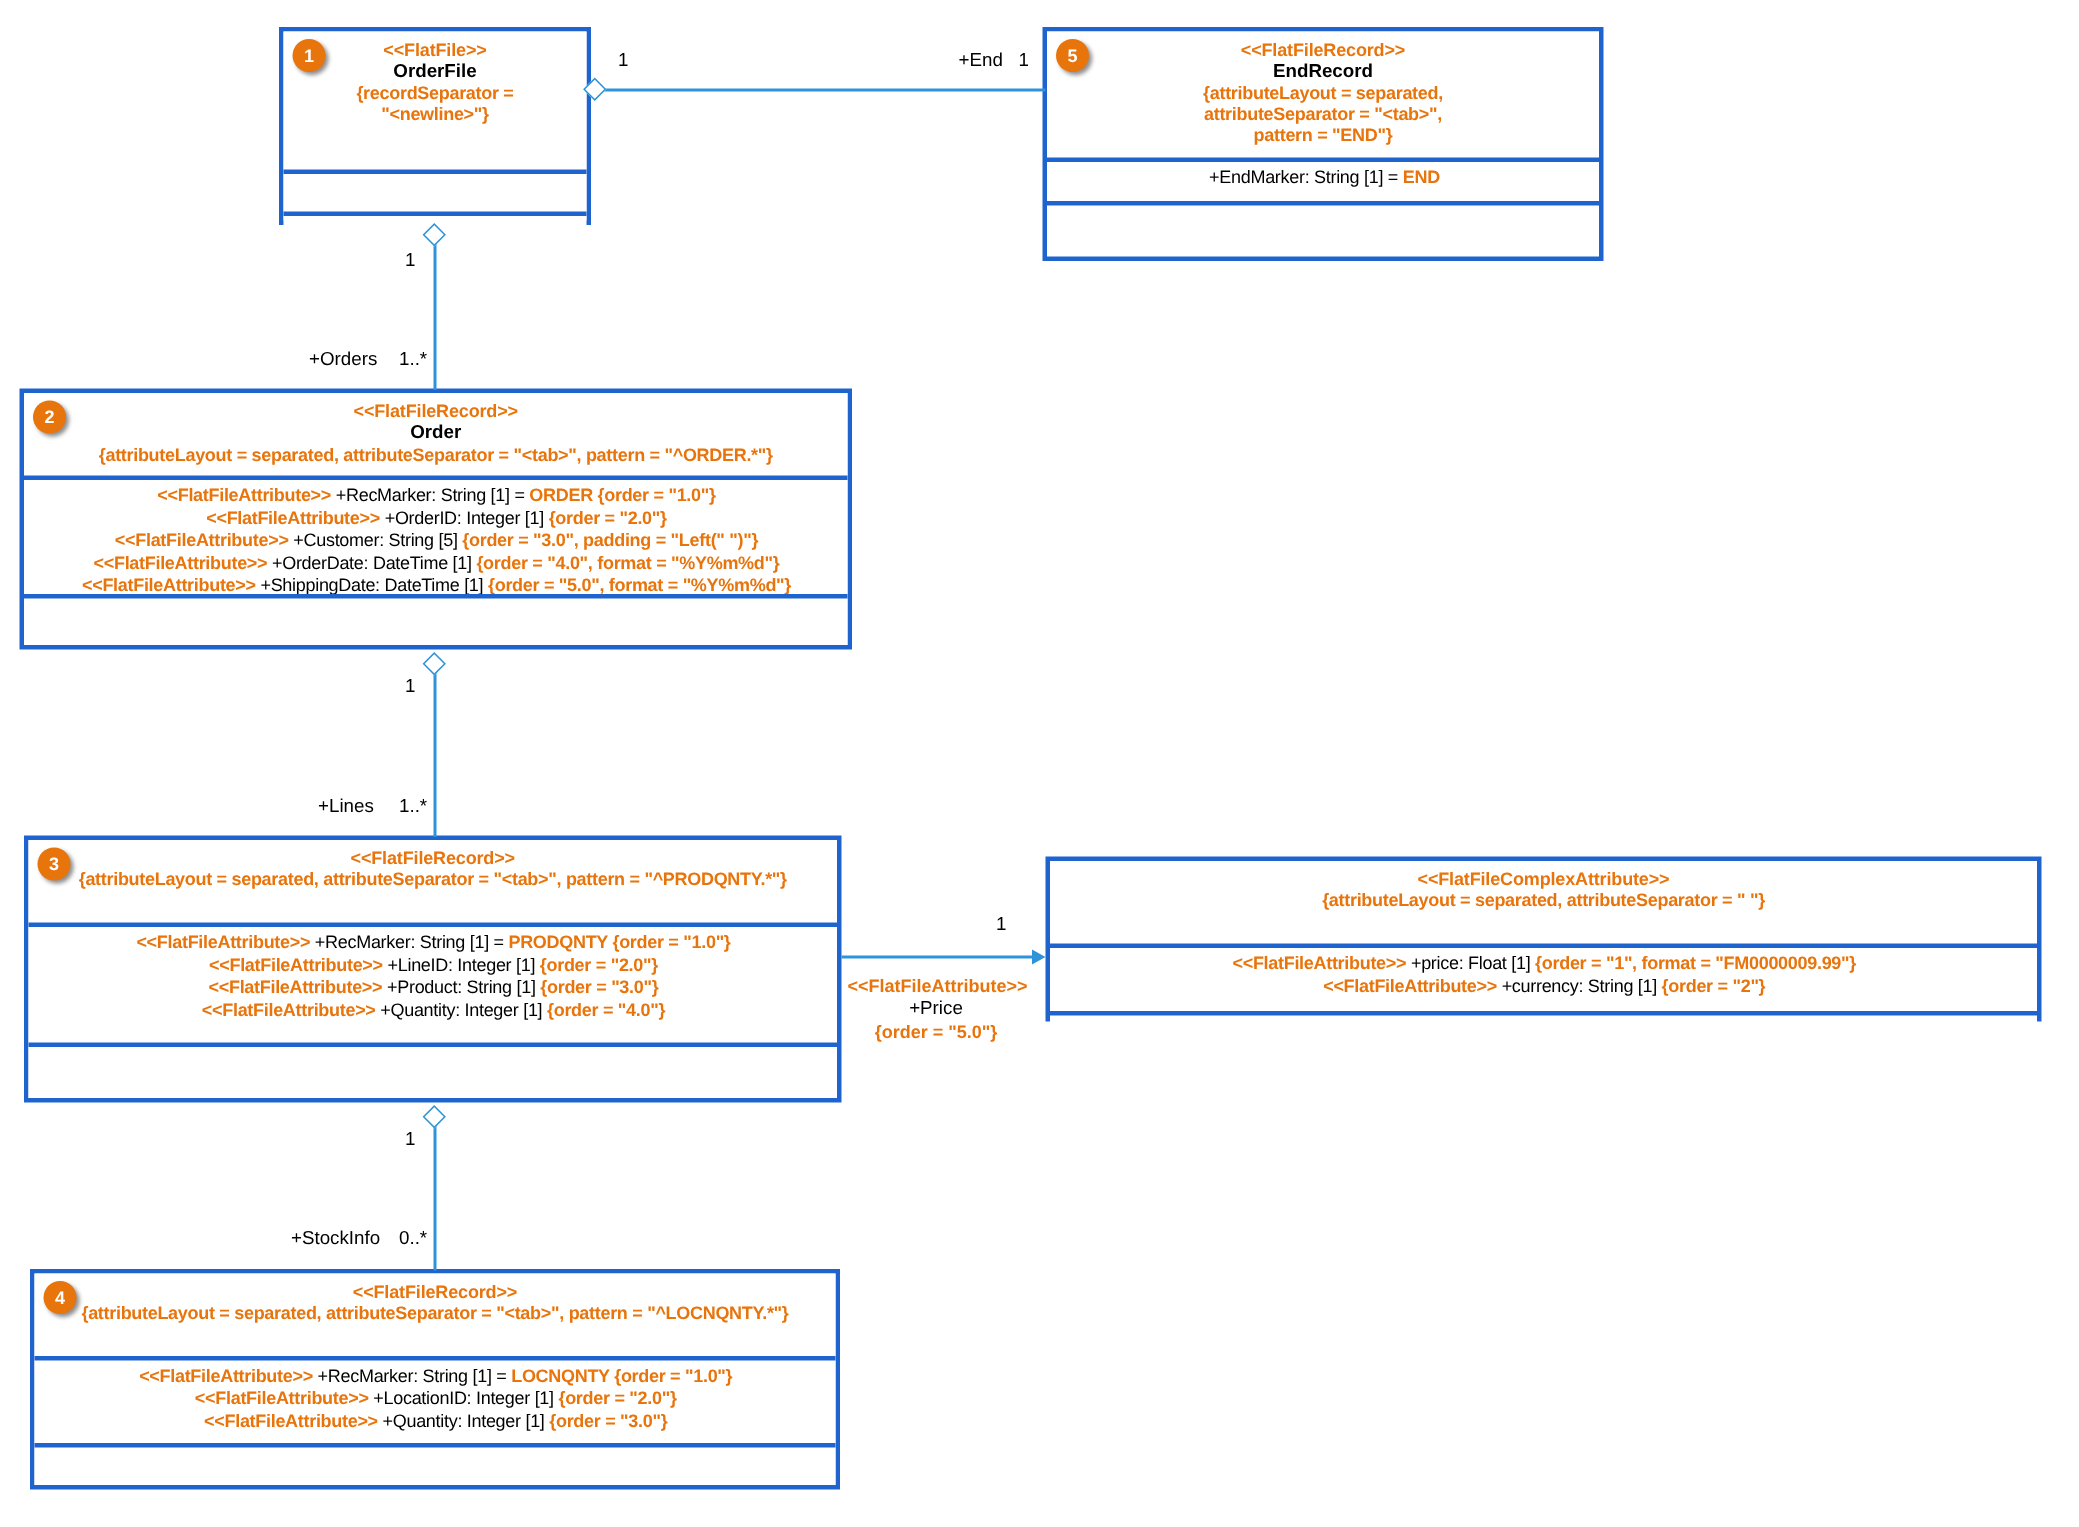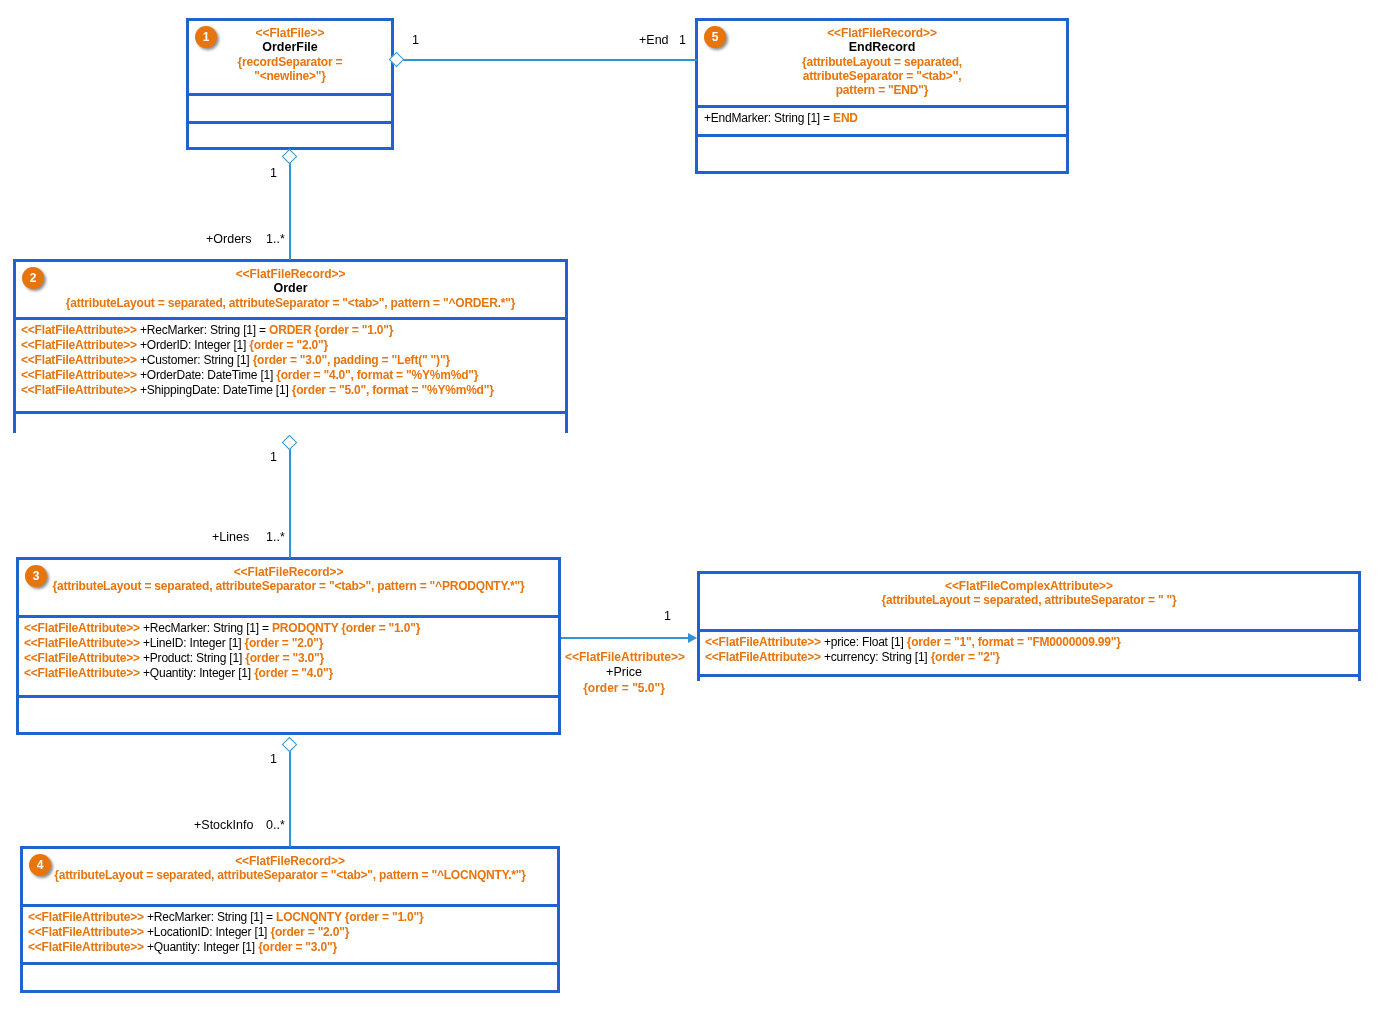--- a/index.html
+++ b/index.html
@@ -24,20 +24,21 @@
   .uml-class {
     position: absolute;
     box-sizing: border-box;
     border: 3px solid #1F64CE;
     background: #ffffff;
   }
   .compartment {
     box-sizing: border-box;
     background: #ffffff;
     position: relative;
+    text-align: center;
   }
   .compartment + .compartment {
     border-top: 3px solid #1F64CE;
   }
   .head {
     text-align: center;
     padding: 5px 6px 6px 6px;
     line-height: 1.18;
   }
   .stereotype {
@@ -149,21 +150,21 @@
   }
   .edge-label .plain { color: #000000; font-size: 12.5px; }
 </style>
 </head>
 <body>
 
 <div id="canvas">
 
   <div class="uml-class" style="left:186px; top:18px; width:208px; height:132px;">
     <div class="badge">1</div>
-    <div class="compartment head" style="height:72px;">
+    <div class="compartment head" style="height:92px;">
       <div class="stereotype">&lt;&lt;FlatFile&gt;&gt;</div>
       <div class="cls-name">OrderFile</div>
       <div class="props">{recordSeparator =</div>
       <div class="props">"&lt;newline&gt;"}</div>
     </div>
     <div class="compartment attrs empty-compartment" style="height:28px;"></div>
     <div class="compartment attrs empty-compartment" style="height:26px;"></div>
   </div>
 
   <div class="uml-class" style="left:695px; top:18px; width:374px; height:156px;">
@@ -183,29 +184,29 @@
     <div class="compartment attrs empty-compartment" style="height:31px;"></div>
   </div>
 
   <div class="uml-class" style="left:13px; top:259px; width:555px; height:174px;">
     <div class="badge">2</div>
     <div class="compartment head" style="height:55px;">
       <div class="stereotype">&lt;&lt;FlatFileRecord&gt;&gt;</div>
       <div class="cls-name">Order</div>
       <div class="props">{attributeLayout = separated, attributeSeparator = "&lt;tab&gt;", pattern = "^ORDER.*"}</div>
     </div>
-    <div class="compartment attrs" style="height:94px; padding-left:5px;">
+    <div class="compartment attrs" style="height:79px; padding-left:5px;">
       <div class="attr-line">
         <span class="st">&lt;&lt;FlatFileAttribute&gt;&gt;</span><span class="nm"> +RecMarker: String [1] = </span><span class="val">ORDER </span><span class="opt">{order = "1.0"}</span>
       </div>
       <div class="attr-line">
         <span class="st">&lt;&lt;FlatFileAttribute&gt;&gt;</span><span class="nm"> +OrderID: Integer [1] </span><span class="opt">{order = "2.0"}</span>
       </div>
       <div class="attr-line">
-        <span class="st">&lt;&lt;FlatFileAttribute&gt;&gt;</span><span class="nm"> +Customer: String [1] </span><span class="opt">{order = "3.0", padding = "Left(" ")"}</span>
+        <span class="st">&lt;&lt;FlatFileAttribute&gt;&gt;</span><span class="nm"> +Customer: String [5] </span><span class="opt">{order = "3.0", padding = "Left(" ")"}</span>
       </div>
       <div class="attr-line">
         <span class="st">&lt;&lt;FlatFileAttribute&gt;&gt;</span><span class="nm"> +OrderDate: DateTime [1] </span><span class="opt">{order = "4.0", format = "%Y%m%d"}</span>
       </div>
       <div class="attr-line">
         <span class="st">&lt;&lt;FlatFileAttribute&gt;&gt;</span><span class="nm"> +ShippingDate: DateTime [1] </span><span class="opt">{order = "5.0", format = "%Y%m%d"}</span>
       </div>
     </div>
     <div class="compartment attrs empty-compartment" style="height:34px;"></div>
   </div>

